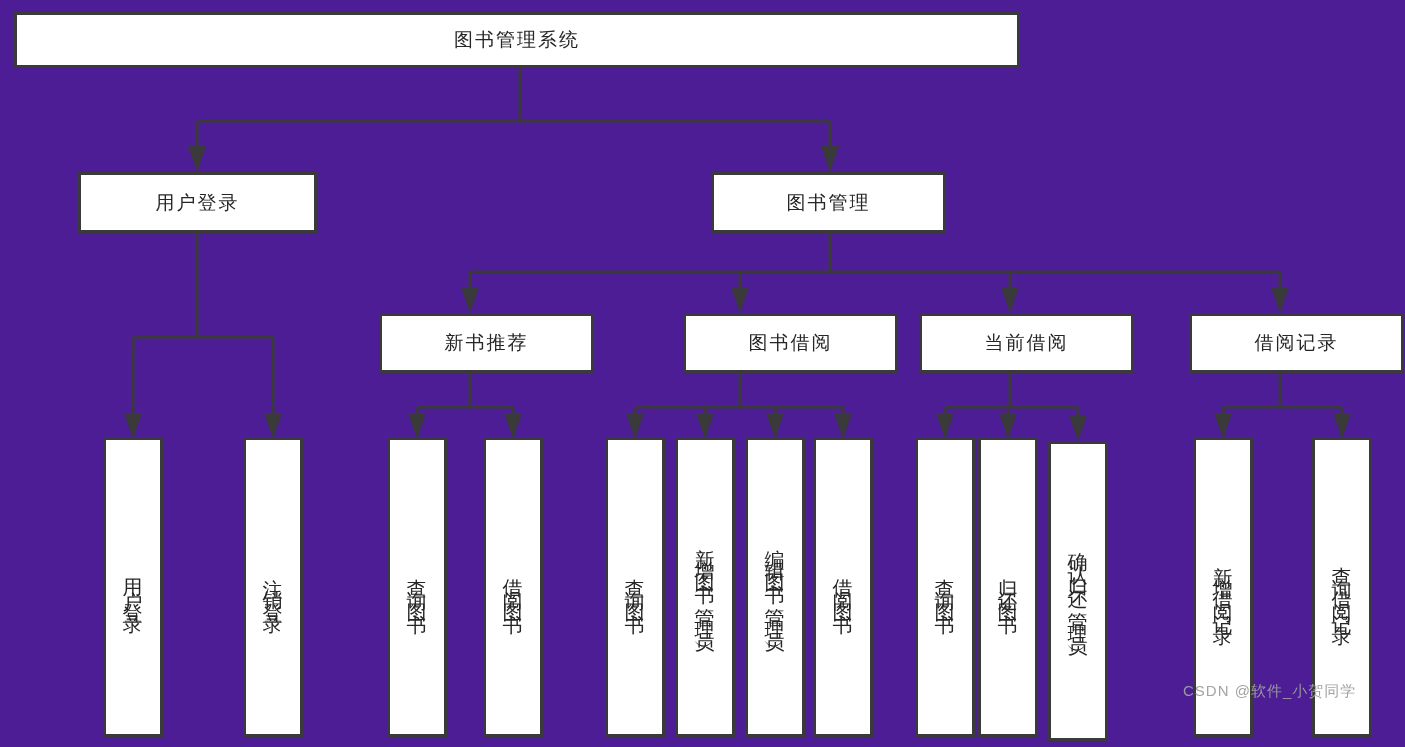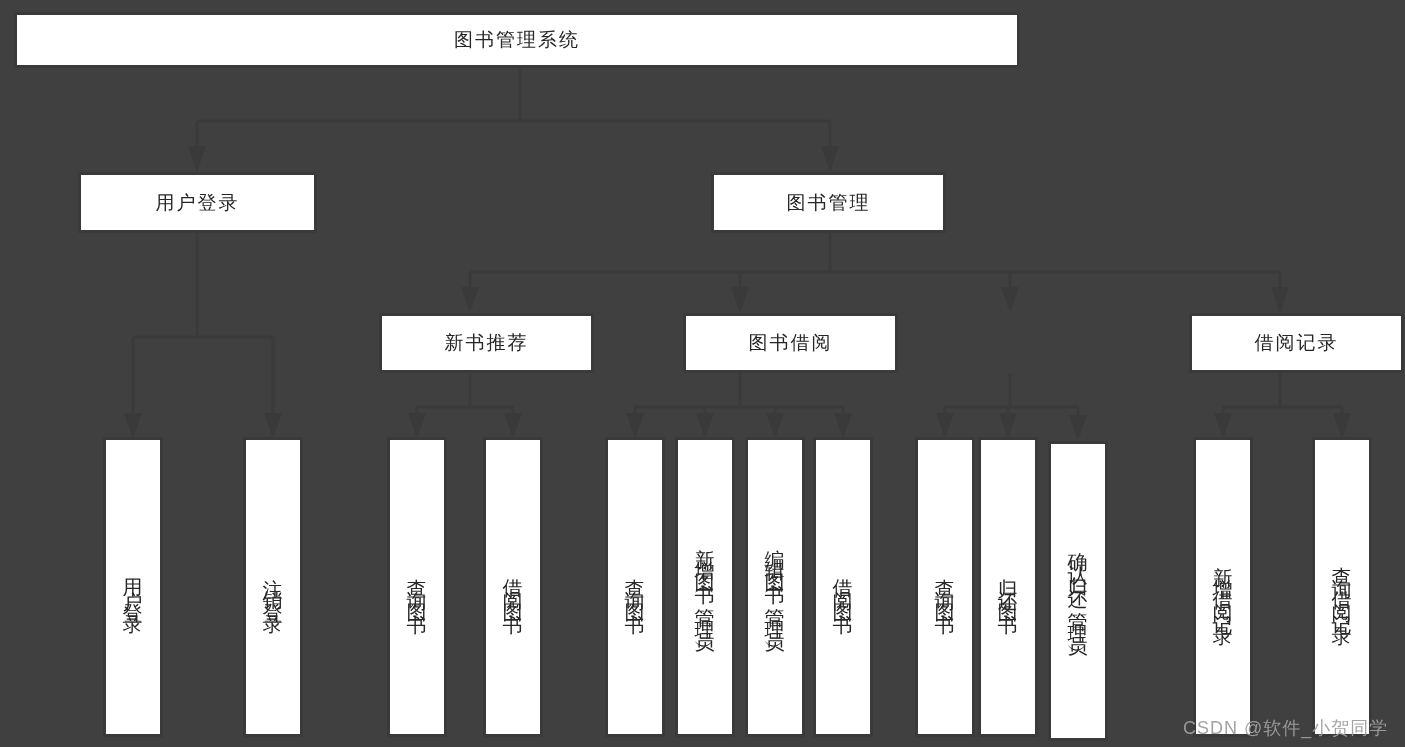--- a/index.html
+++ b/index.html
@@ -4,21 +4,21 @@
 <style>
   html, body { margin: 0; padding: 0; }
   body {
     font-family: "Liberation Sans", "DejaVu Sans", sans-serif;
     background: #ffffff;
   }
   .stage {
     position: relative;
     width: 1405px;
     height: 747px;
-    background: #404040;
+    background: #4c1d95;
     overflow: hidden;
   }
   .connectors {
     position: absolute;
     left: 0; top: 0;
     width: 1405px; height: 747px;
     pointer-events: none;
   }
   .node {
     position: absolute;
@@ -48,23 +48,23 @@
     text-orientation: mixed;
     font-size: 20px;
     letter-spacing: 12px;
     line-height: 54px;
     color: #262626;
     white-space: nowrap;
   }
   .watermark {
     position: absolute;
     left: 1183px;
-    top: 716px;
+    top: 682px;
     width: 222px;
-    font-size: 18px;
+    font-size: 15px;
     color: rgba(158, 158, 158, 0.95);
     letter-spacing: 1px;
     white-space: nowrap;
     z-index: 5;
   }
 </style>
 </head>
 <body>
 
 <div class="stage">
@@ -148,20 +148,23 @@
   <div class="node node-h lvl2" style="left:711px; width:235px;">
     <span>图书管理</span>
   </div>
 
   <div class="node node-h lvl3" style="left:363px;">
     <span>新书推荐</span>
   </div>
   <div class="node node-h lvl3" style="left:667px;">
     <span>图书借阅</span>
   </div>
+  <div class="node node-h lvl3" style="left:903px;">
+    <span>当前借阅</span>
+  </div>
   <div class="node node-h lvl3" style="left:1173px;text-align:right;">
     <span>借阅记录</span>
   </div>
 
   <div class="node leaf" style="left:103px;">
     <span class="vtext">用户登录</span>
   </div>
   <div class="node leaf" style="left:243px;">
     <span class="vtext">注销登录</span>
   </div>

